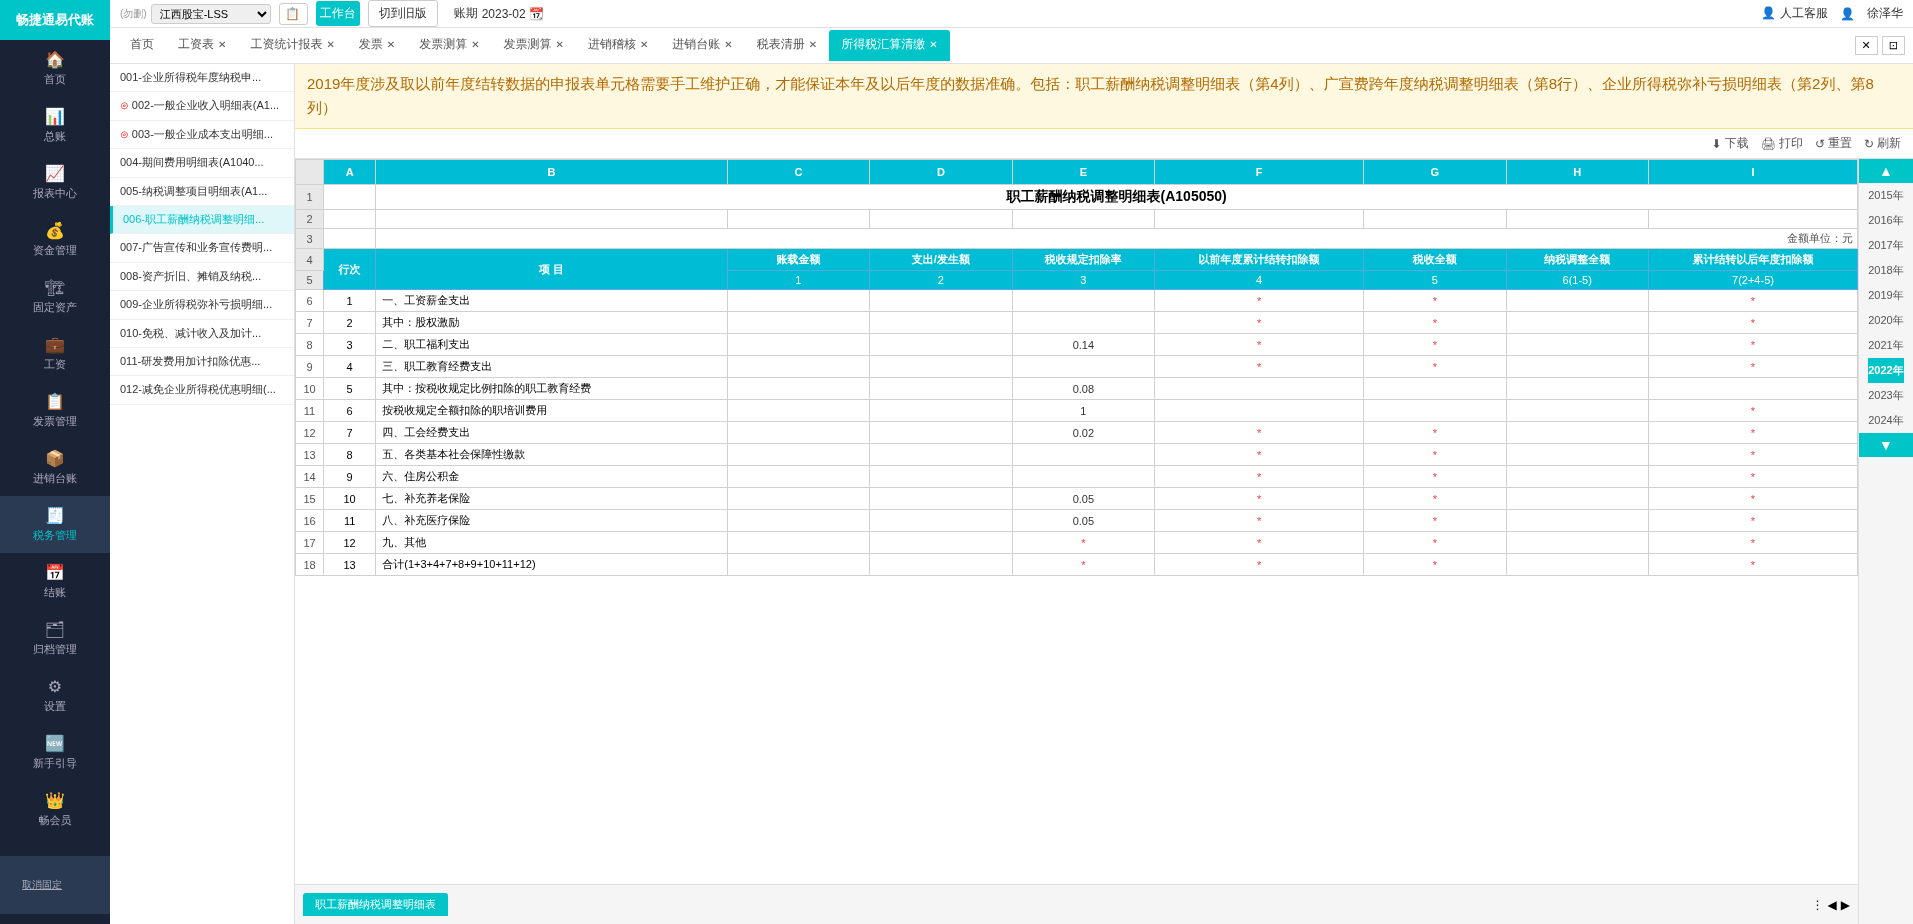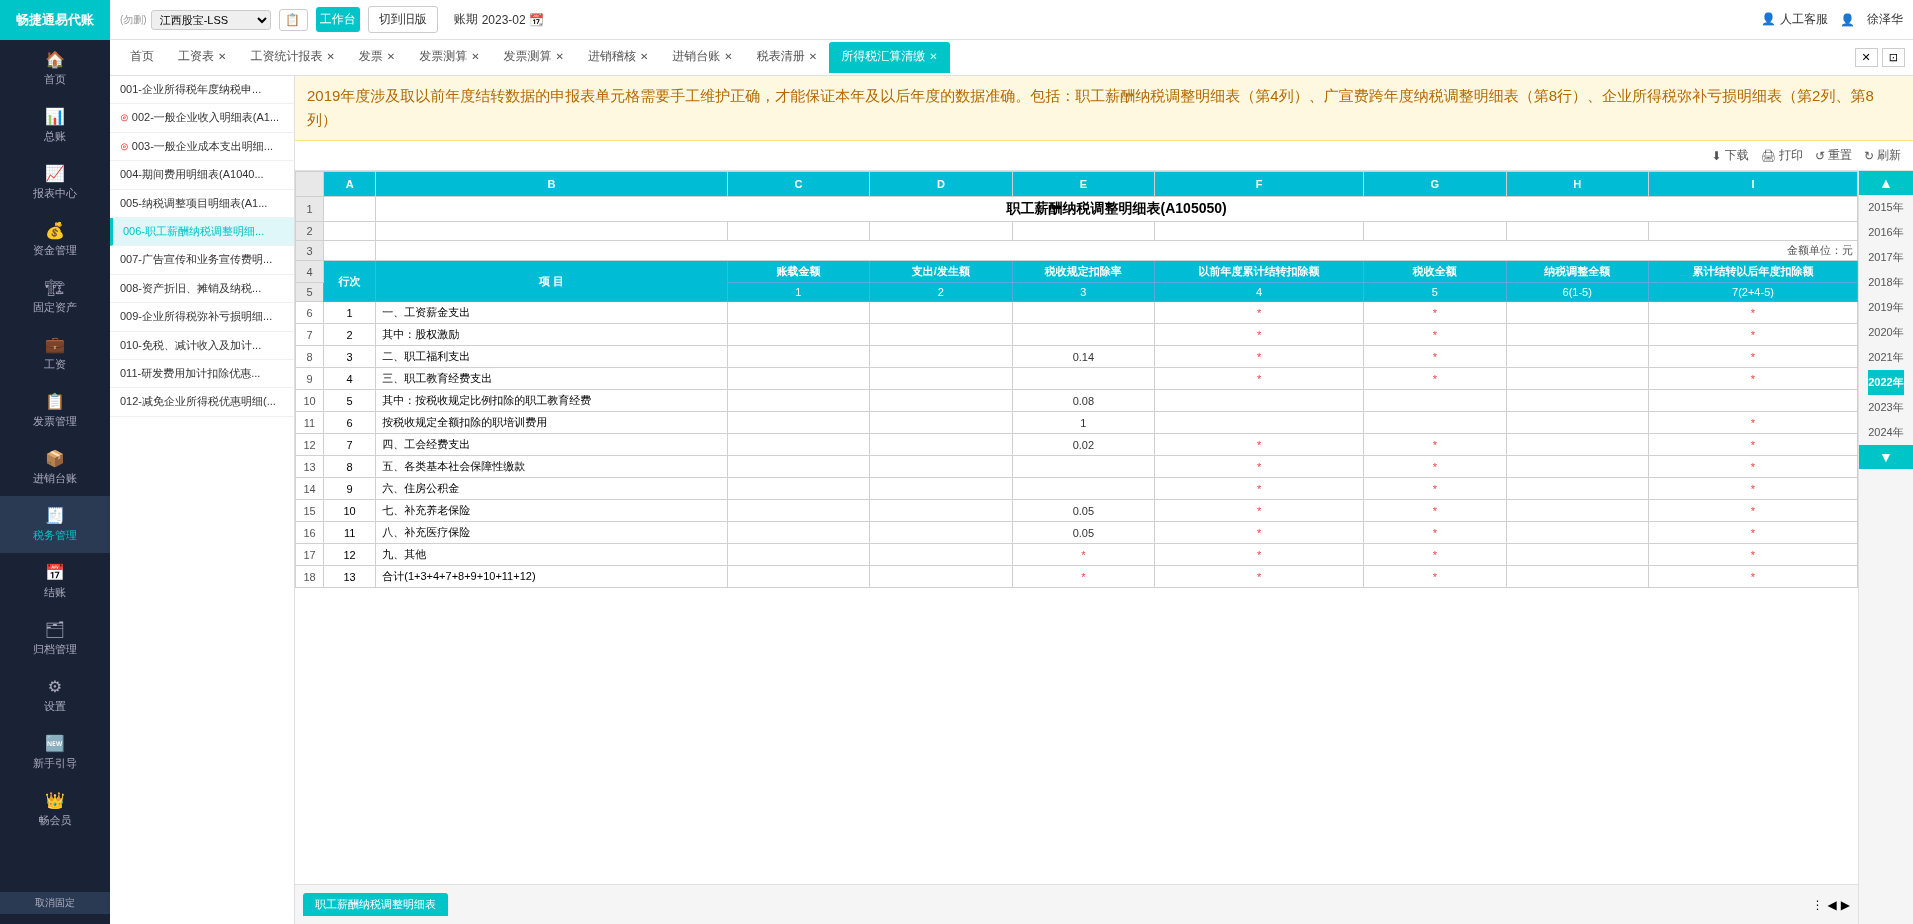--- a/index.html
+++ b/index.html
@@ -5,27 +5,27 @@
     * { box-sizing: border-box; margin: 0; padding: 0; }
     body { font-family: 'Microsoft YaHei', Arial, sans-serif; font-size: 12px; background: #f0f2f5; display: flex; height: 924px; overflow: hidden; }
 
     
     .sidebar { width: 110px; background: #1a2336; color: #fff; display: flex; flex-direction: column; flex-shrink: 0; }
     .sidebar-logo { background: #00c5c8; padding: 8px; text-align: left; font-size: 13px; font-weight: bold; color: #fff; height: 40px; display: flex; align-items: center; justify-content: center; }
     .sidebar-item { display: flex; flex-direction: column; align-items: center; padding: 10px 5px; cursor: pointer; color: #aab; font-size: 11px; gap: 3px; }
     .sidebar-item.active { background: #2a3a52; color: #00c5c8; }
     .sidebar-item .icon { font-size: 16px; }
     .sidebar-bottom { margin-top: auto; padding-bottom: 10px; }
-    .sidebar-cancel { background: #2a3a52; padding: 4px; text-align: center; font-size: 10px; color: #aab; cursor: pointer; }
+    .sidebar-cancel { background: #2a3a52; padding: 22px; text-align: left; font-size: 10px; color: #aab; cursor: pointer; text-decoration: underline; }
 
     
     .main { flex: 1; display: flex; flex-direction: column; overflow: hidden; }
 
     
-    .topbar { background: #fff; height: 40px; display: flex; align-items: center; padding: 0 10px; border-bottom: 1px solid #e0e0e0; gap: 8px; flex-shrink: 0; }
+    .topbar { background: #fff; height: 28px; display: flex; align-items: center; padding: 0 10px; border-bottom: 1px solid #e0e0e0; gap: 8px; flex-shrink: 0; }
     .topbar-company { display: flex; align-items: center; gap: 4px; font-size: 12px; color: #333; }
     .topbar-company select { border: 1px solid #ccc; padding: 2px 4px; font-size: 11px; border-radius: 3px; }
     .topbar-btn { background: #00c5c8; color: #fff; border: none; padding: 4px 4px; border-radius: 3px; cursor: pointer; font-size: 12px; }
     .topbar-btn-outline { background: #fff; color: #333; border: 1px solid #ccc; padding: 4px 10px; border-radius: 3px; cursor: pointer; font-size: 12px; }
     .topbar-period { display: flex; align-items: center; gap: 4px; font-size: 12px; color: #333; margin-left: 8px; }
     .topbar-right { margin-left: auto; display: flex; align-items: center; gap: 12px; font-size: 12px; color: #333; }
 
     
     .tabs { background: #fff; border-bottom: 1px solid #e0e0e0; display: flex; align-items: center; height: 36px; padding: 0 8px; flex-shrink: 0; overflow-x: auto; }
     .tab { padding: 6px 12px; cursor: pointer; white-space: nowrap; color: #555; border-bottom: 2px solid transparent; display: flex; align-items: center; gap: 4px; font-size: 12px; }

